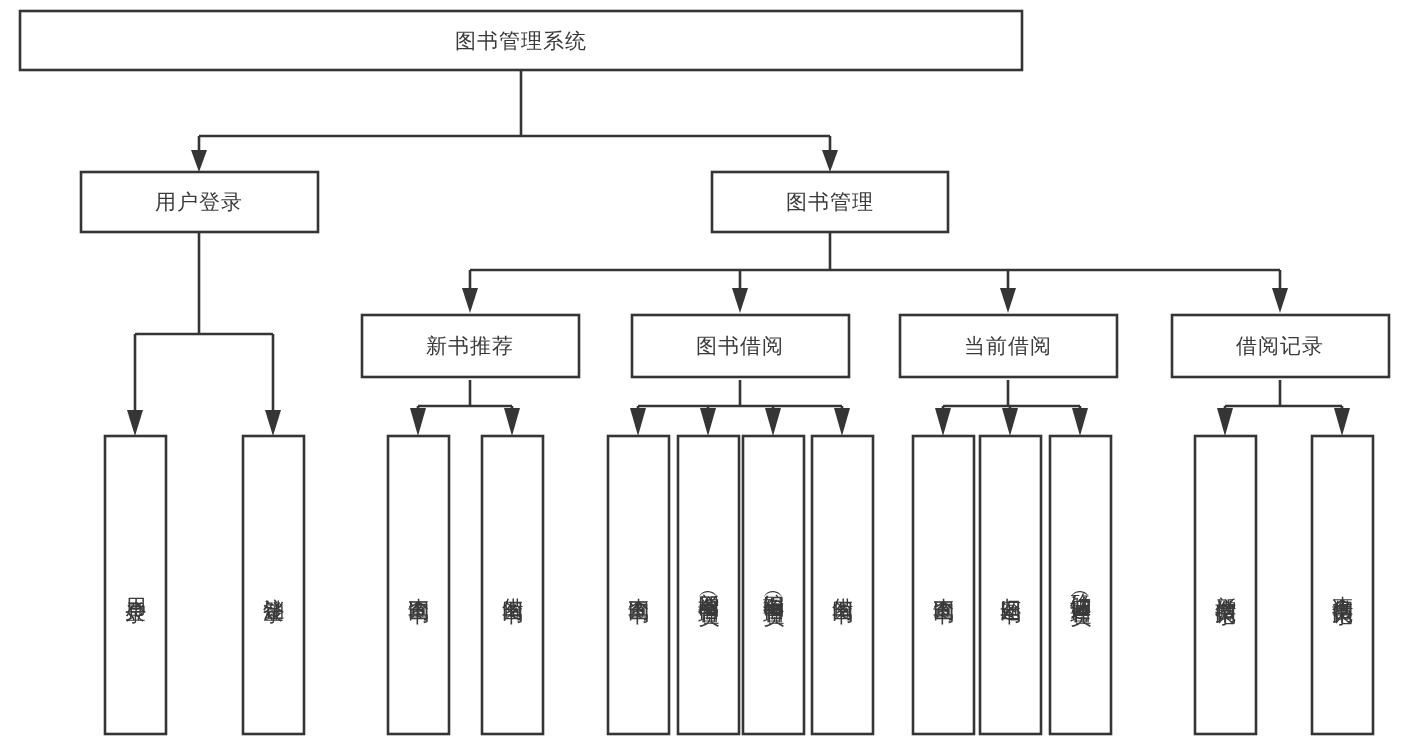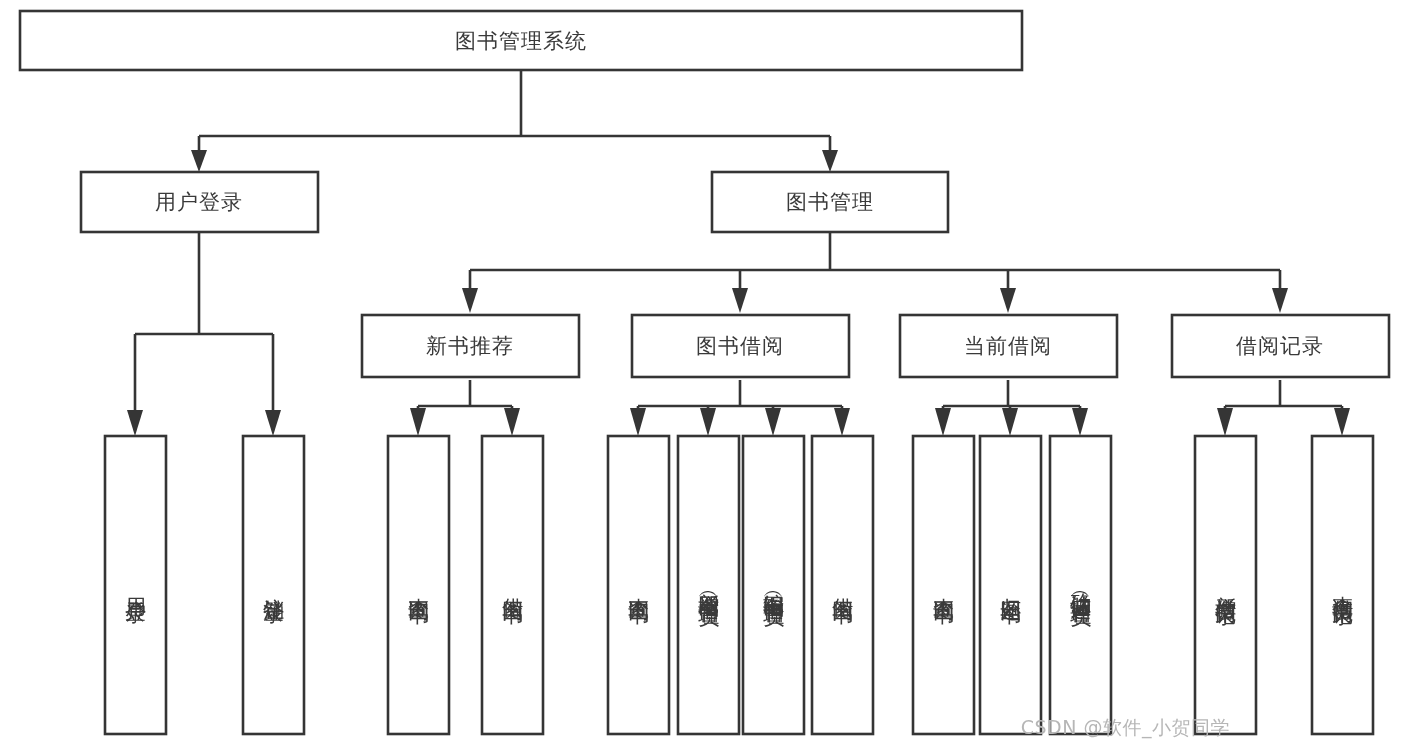--- a/index.html
+++ b/index.html
@@ -247,15 +247,14 @@
 
     <g>
       <rect class="node-box" x="1312" y="436" width="61" height="298"></rect>
       <foreignObject class="leaf-fo" x="1312" y="436" width="61" height="298">
         <div xmlns="http://www.w3.org/1999/xhtml" class="leaf-vert leaf-label">查询借阅记录</div>
       </foreignObject>
     </g>
 
   </svg>
 
-  <div class="watermark">CSDN @软件_小贺同学</div>
 
 </div>
 
 </body></html>

